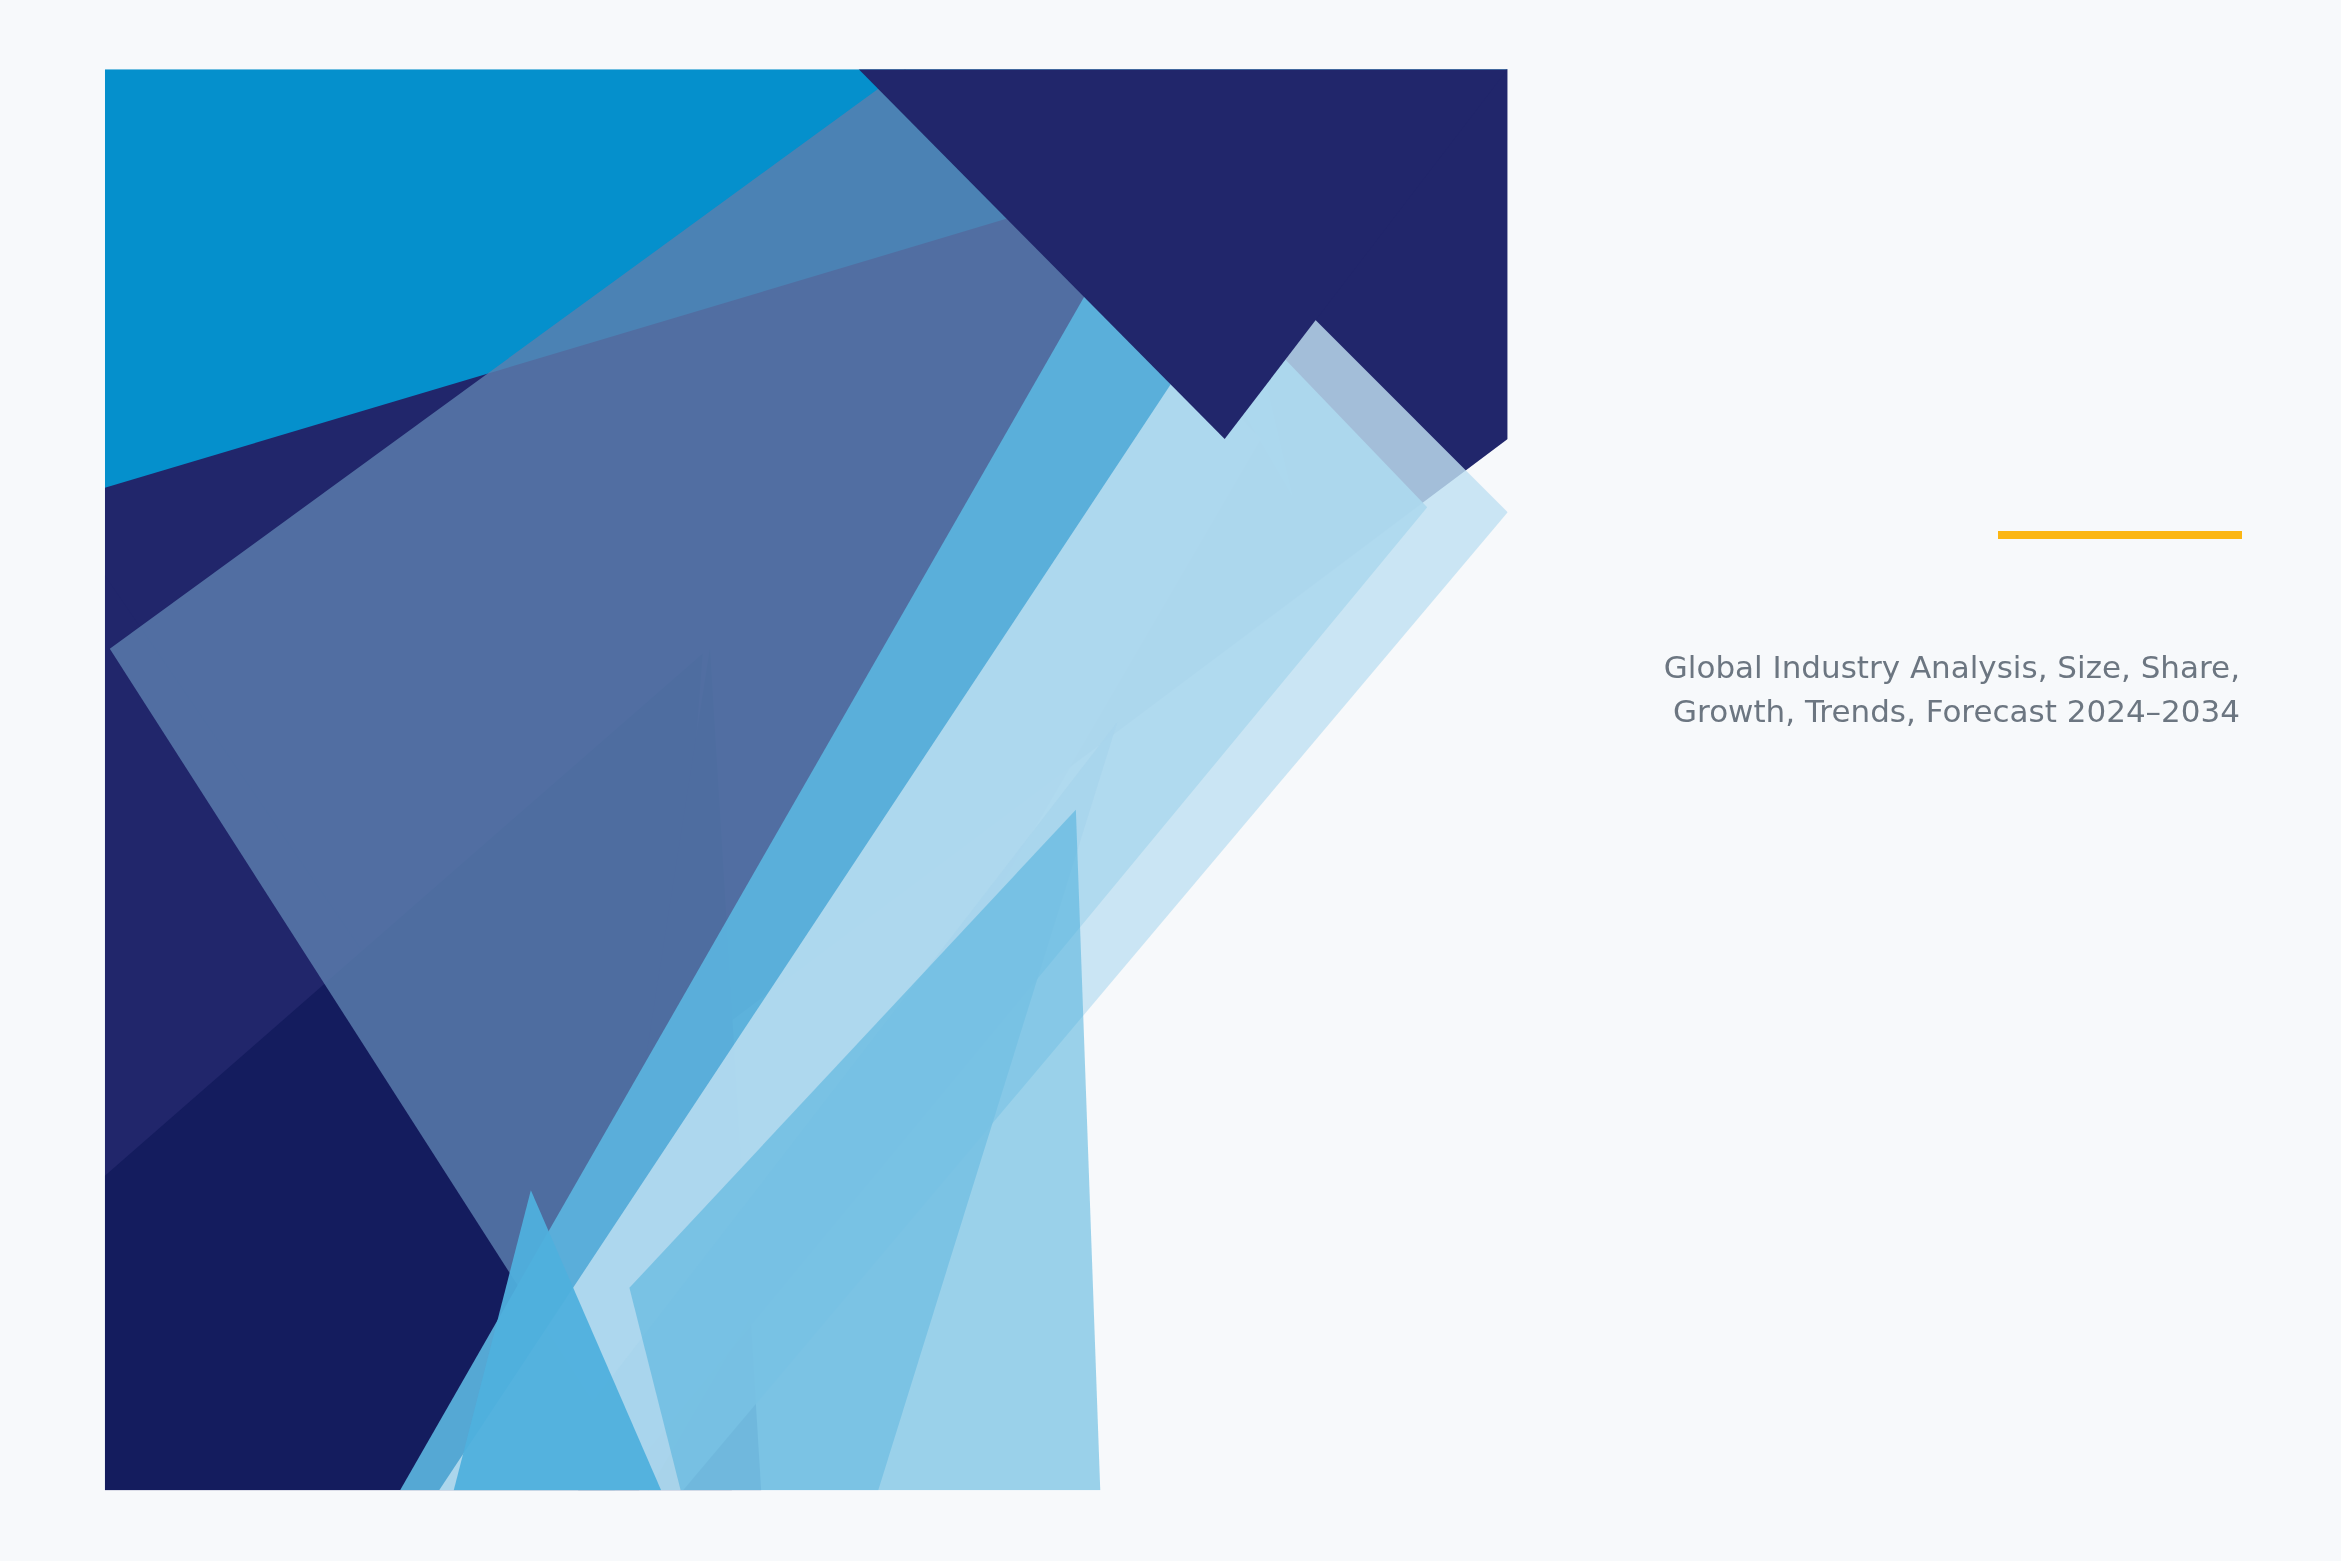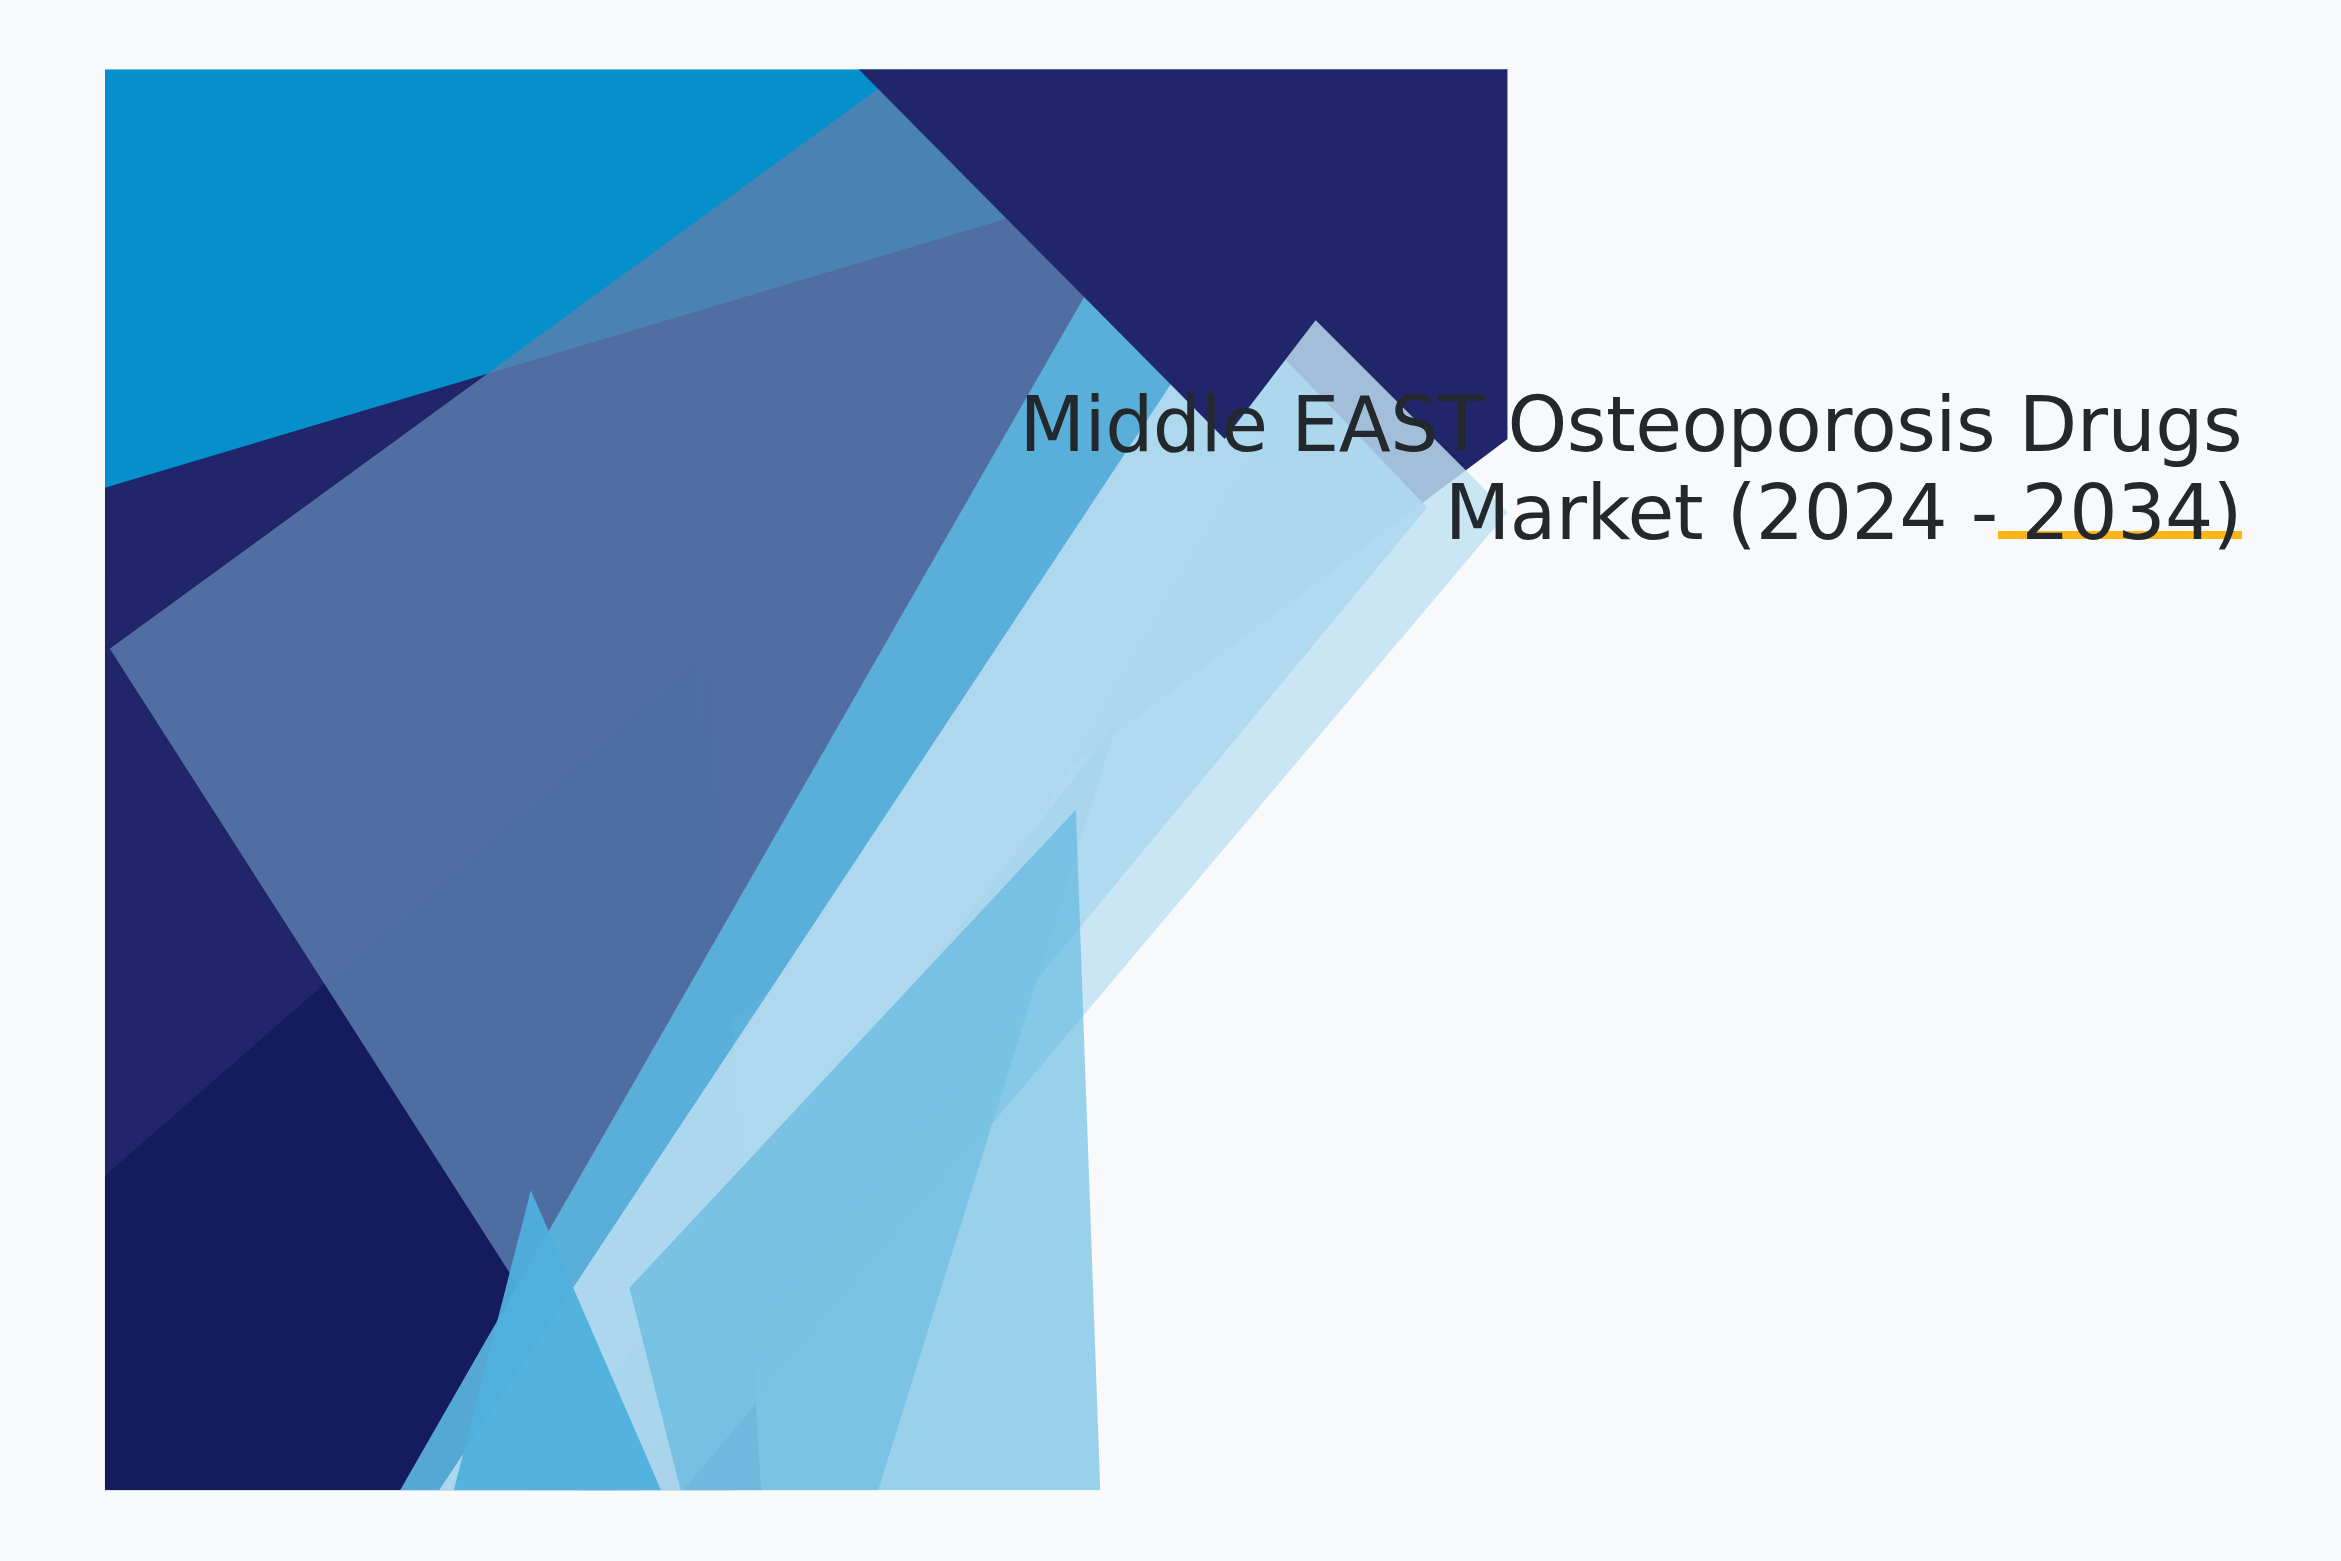--- a/index.html
+++ b/index.html
@@ -107,22 +107,20 @@
 
       <polygon points="1395,3055 1290,2640 2205,1660 2255,3055" fill="#4FB0DD" fill-opacity="0.55"></polygon>
 
       <polygon points="1760,142 3090,142 2510,900" fill="#21266B"></polygon>
 
     </g>
   </svg>
 
   <div id="title-underline" style="background: rgb(251, 182, 20);"></div>
 
-  <div id="text-block">
-    <div id="title-wrap" style="color: rgb(35, 40, 44);">
-      <span class="title-line">Middle EAST Osteoporosis Drugs</span>
-      <span class="title-line">Market (2024 - 2034)</span>
-    </div>
+
+  <div id="subtitle" style="color: rgb(108, 118, 129);">
+    <span class="sub-line">Global Industry Analysis, Size, Share,</span>
+    <span class="sub-line">Growth, Trends, Forecast 2024–2034</span>
   </div>
-
 
 </div>
 
 
 </body></html>

